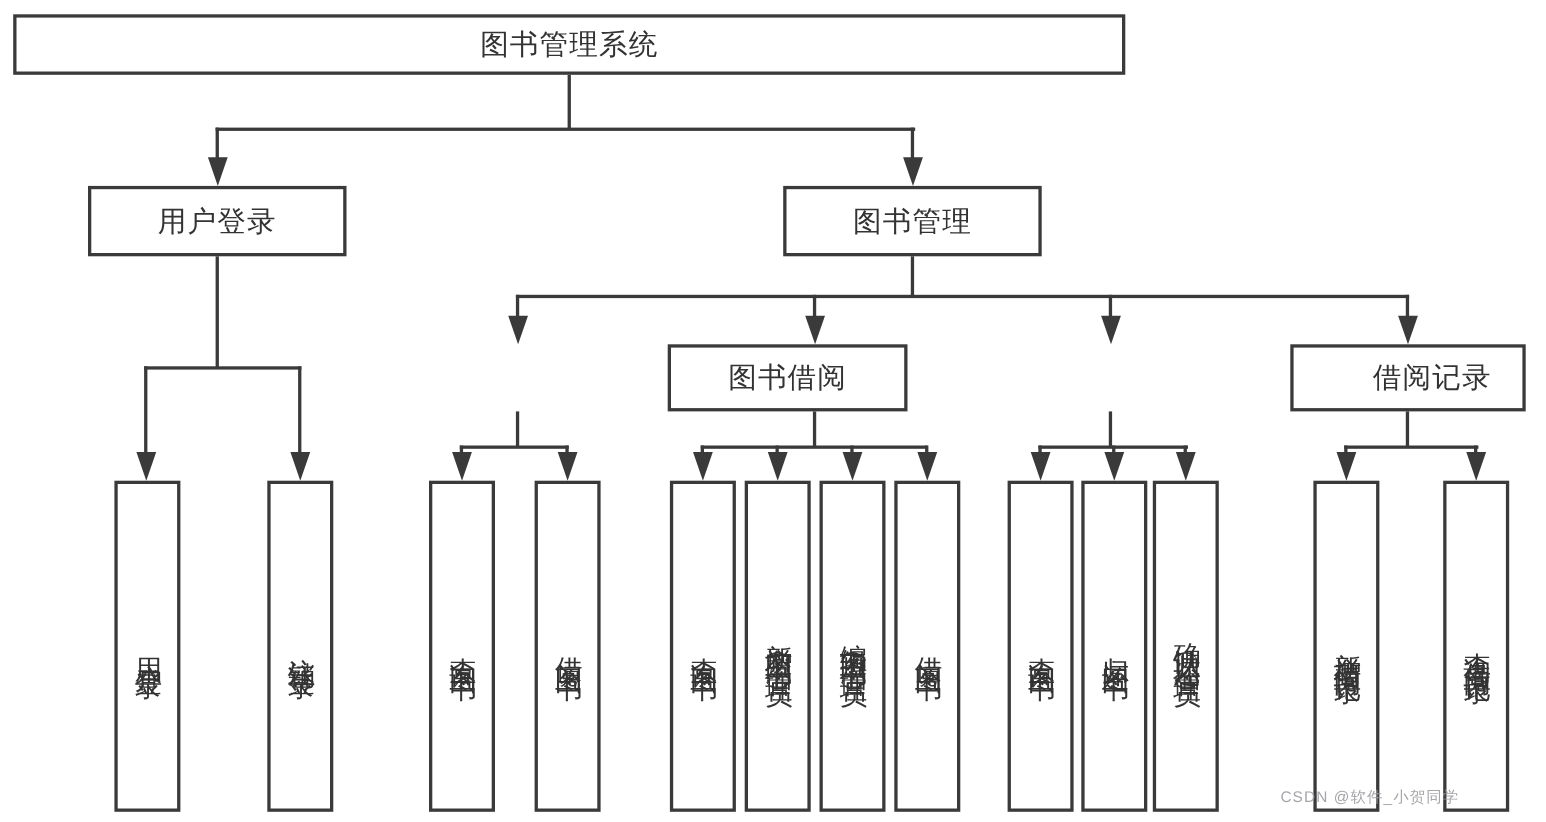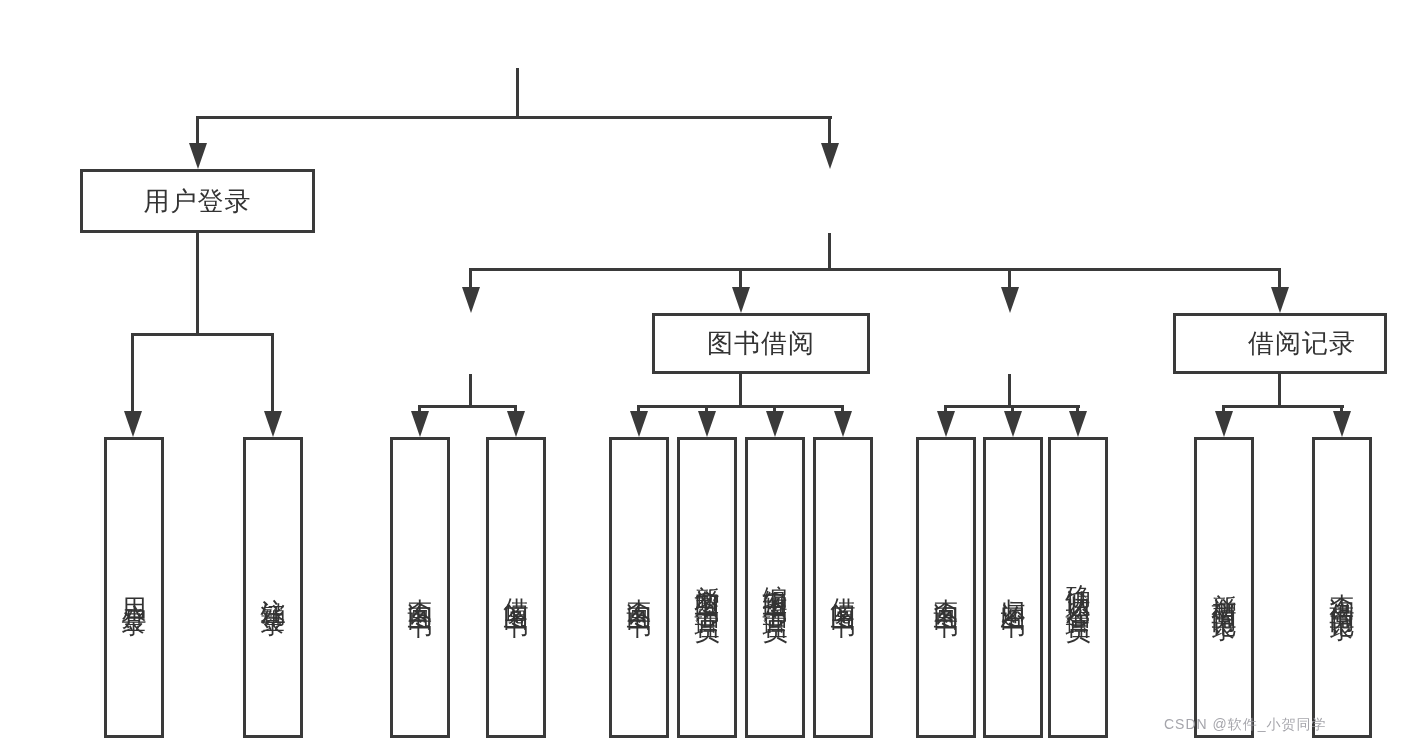--- a/index.html
+++ b/index.html
@@ -53,51 +53,57 @@
     letter-spacing: 1px;
     white-space: nowrap;
     z-index: 5;
   }
 </style>
 </head>
 <body>
 
 <div class="canvas">
 
+  <div class="node" style="left:12px; top:13px; width:1011px; height:55px;">
+    <span class="hlabel">图书管理系统</span>
+  </div>
 
   <div class="vline" style="left:516px; top:68px; height:50px;"></div>
   <div class="hline" style="left:196px; top:116px; width:636px;"></div>
   <div class="vline" style="left:196px; top:116px; height:30px;"></div>
   <div class="vline" style="left:828px; top:116px; height:30px;"></div>
   <div class="arrow" style="left:189px; top:143px;"></div>
   <div class="arrow" style="left:821px; top:143px;"></div>
 
   <div class="node" style="left:80px; top:169px; width:235px; height:64px;">
     <span class="hlabel">用户登录</span>
+  </div>
+  <div class="node" style="left:712px; top:169px; width:235px; height:64px;">
+    <span class="hlabel">图书管理</span>
   </div>
 
   <div class="vline" style="left:196px; top:233px; height:102px;"></div>
   <div class="hline" style="left:131px; top:333px; width:143px;"></div>
   <div class="vline" style="left:131px; top:333px; height:82px;"></div>
   <div class="vline" style="left:271px; top:333px; height:82px;"></div>
   <div class="arrow" style="left:124px; top:411px;"></div>
   <div class="arrow" style="left:264px; top:411px;"></div>
 
   <div class="vline" style="left:828px; top:233px; height:37px;"></div>
   <div class="hline" style="left:469px; top:268px; width:812px;"></div>
   <div class="vline" style="left:469px; top:268px; height:22px;"></div>
   <div class="vline" style="left:739px; top:268px; height:22px;"></div>
   <div class="vline" style="left:1008px; top:268px; height:22px;"></div>
   <div class="vline" style="left:1278px; top:268px; height:22px;"></div>
   <div class="arrow" style="left:462px; top:287px;"></div>
   <div class="arrow" style="left:732px; top:287px;"></div>
   <div class="arrow" style="left:1001px; top:287px;"></div>
   <div class="arrow" style="left:1271px; top:287px;"></div>
 
-  <div class="node" style="left:652px; top:313px; width:218px; height:61px;">
+  <div class="node" style="left:607px; top:313px; width:218px; height:61px;">
     <span class="hlabel">图书借阅</span>
   </div>
   <div class="node" style="left:1173px; top:313px; width:214px; height:61px;padding-left:44px;">
     <span class="hlabel">借阅记录</span>
   </div>
 
   <div class="vline" style="left:469px; top:374px; height:33px;"></div>
   <div class="hline" style="left:418px; top:405px; width:99px;"></div>
   <div class="vline" style="left:418px; top:405px; height:9px;"></div>
   <div class="vline" style="left:514px; top:405px; height:9px;"></div>

